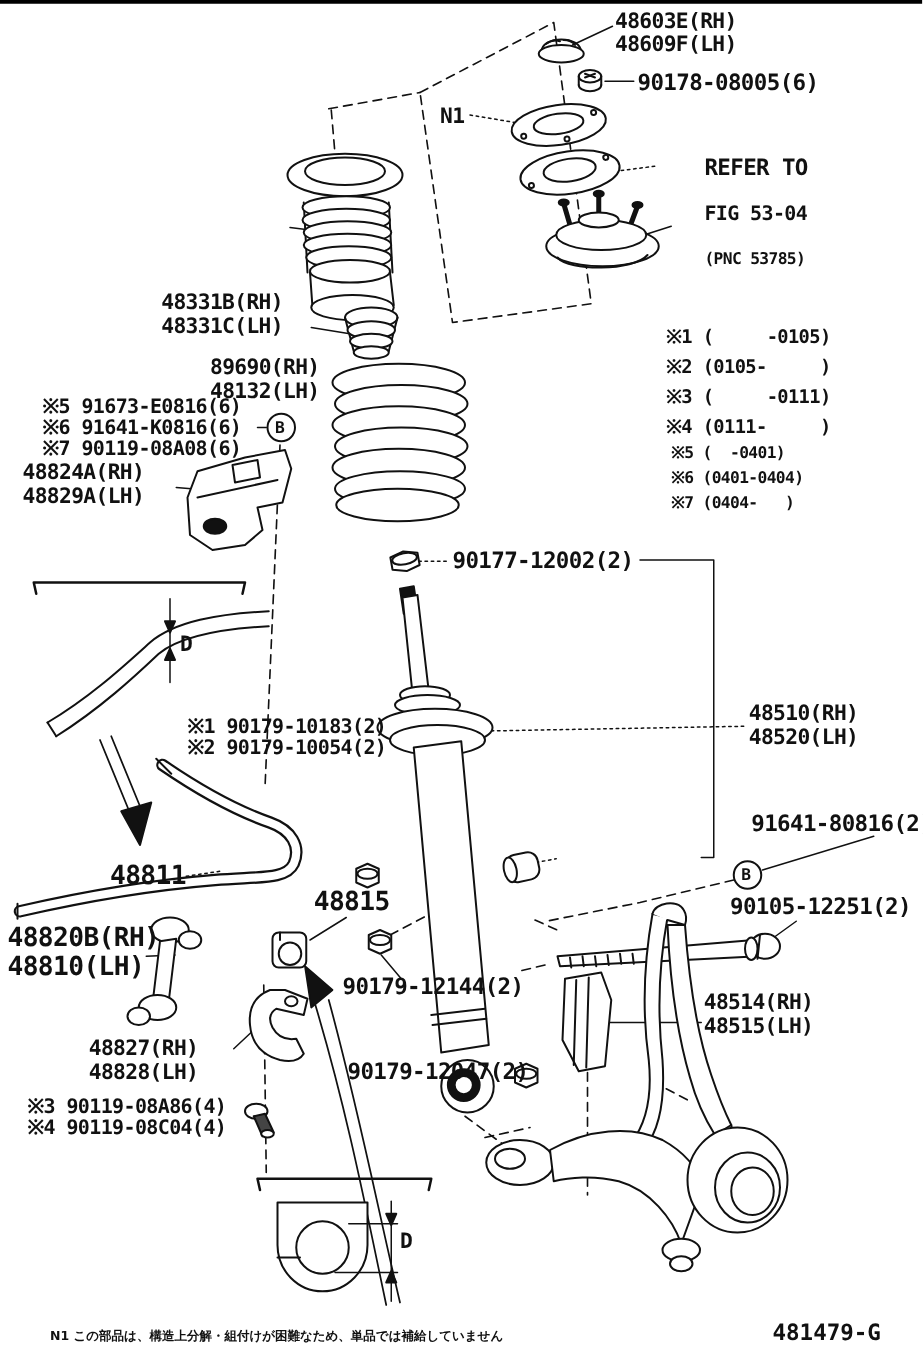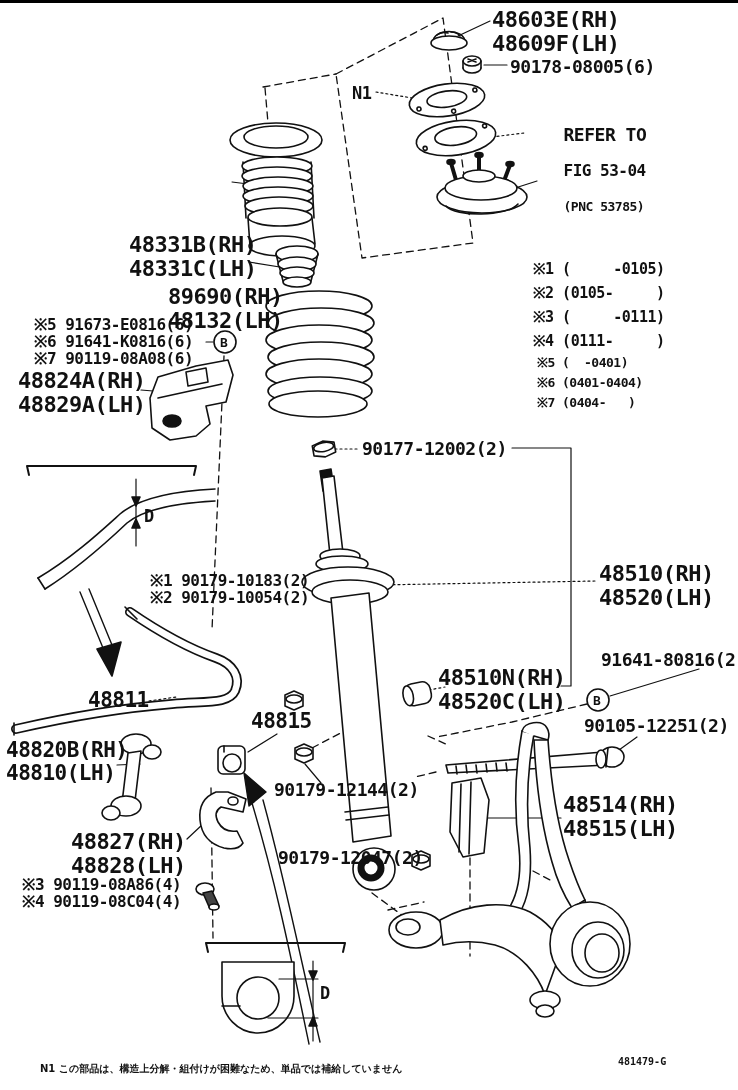--- a/index.html
+++ b/index.html
@@ -1,27 +1,27 @@
 <!DOCTYPE html>
 <html><head>
 <meta charset="utf-8">
 <style>
   html,body{margin:0;padding:0;background:#fff;}
   .stage{position:relative;width:738px;height:1090px;background:#fff;overflow:hidden;
          font-family:"DejaVu Sans Mono",monospace;color:#111;}
   .topline{position:absolute;left:0;top:0;width:738px;height:3px;background:#000;}
   svg.canvas{position:absolute;left:0;top:0;}
   .lbl{position:absolute;font-weight:bold;white-space:pre;line-height:1.1;letter-spacing:-0.5px;color:#111;}
-  .s21{font-size:21px;} .s19{font-size:22px;} .s18{font-size:18px;} .s17{font-size:17px;}
+  .s21{font-size:21px;} .s19{font-size:17px;} .s18{font-size:18px;} .s17{font-size:17px;}
   .s16{font-size:16px;} .s15{font-size:15px;} .s14{font-size:18px;} .s13{font-size:13px;font-weight:bold;}
   .marker{position:absolute;font-size:13px;font-weight:bold;}
   .dletter{position:absolute;font-size:17px;font-weight:bold;}
   .footnote{position:absolute;left:40px;top:1062px;font-size:10px;font-weight:bold;
             font-family:"DejaVu Sans",sans-serif;letter-spacing:0;}
-  .doccode{position:absolute;left:618px;top:1056px;font-size:10px;font-weight:bold;letter-spacing:0;}
+  .doccode{position:absolute;left:618px;top:1056px;font-size:18px;font-weight:bold;letter-spacing:0;}
 </style>
 </head>
 <body>
 
 <div class="stage">
   <div class="topline"></div>
 
   <svg class="canvas" width="738" height="1090" viewBox="0 0 738 1090" fill="none" stroke="#111" stroke-width="1.6" stroke-linecap="round" stroke-linejoin="round">
 
     <g stroke-width="1.3" stroke-dasharray="7 5">
@@ -296,21 +296,20 @@
   <div class="lbl s15" style="left:533px;top:333px;">※4 (0111-     )</div>
   <div class="lbl s13" style="left:537px;top:356px;">※5 (  -0401)</div>
   <div class="lbl s13" style="left:537px;top:376px;">※6 (0401-0404)</div>
   <div class="lbl s13" style="left:537px;top:396px;">※7 (0404-   )</div>
 
   <div class="lbl s18" style="left:362px;top:439px;">90177-12002(2)</div>
   <div class="lbl s19" style="left:599px;top:562px;"><span>48510(RH)</span><br><span>48520(LH)</span></div>
   <div class="lbl s16" style="left:150px;top:572px;">※1 90179-10183(2)</div>
   <div class="lbl s16" style="left:150px;top:589px;">※2 90179-10054(2)</div>
   <div class="lbl s18" style="left:601px;top:650px;">91641-80816(2)</div>
-  <div class="lbl s19" style="left:438px;top:666px;"><span>48510N(RH)</span><br><span>48520C(LH)</span></div>
   <div class="lbl s21" style="left:88px;top:689px;">48811</div>
   <div class="lbl s21" style="left:251px;top:710px;">48815</div>
   <div class="lbl s18" style="left:584px;top:716px;">90105-12251(2)</div>
   <div class="lbl s21" style="left:6px;top:739px;"><span>48820B(RH)</span><br><span>48810(LH)</span></div>
   <div class="lbl s18" style="left:274px;top:780px;">90179-12144(2)</div>
   <div class="lbl s19" style="left:563px;top:793px;"><span>48514(RH)</span><br><span>48515(LH)</span></div>
   <div class="lbl s19" style="left:71px;top:830px;"><span>48827(RH)</span><br><span>48828(LH)</span></div>
   <div class="lbl s18" style="left:278px;top:848px;">90179-12047(2)</div>
   <div class="lbl s16" style="left:22px;top:876px;">※3 90119-08A86(4)</div>
   <div class="lbl s16" style="left:22px;top:893px;">※4 90119-08C04(4)</div>

